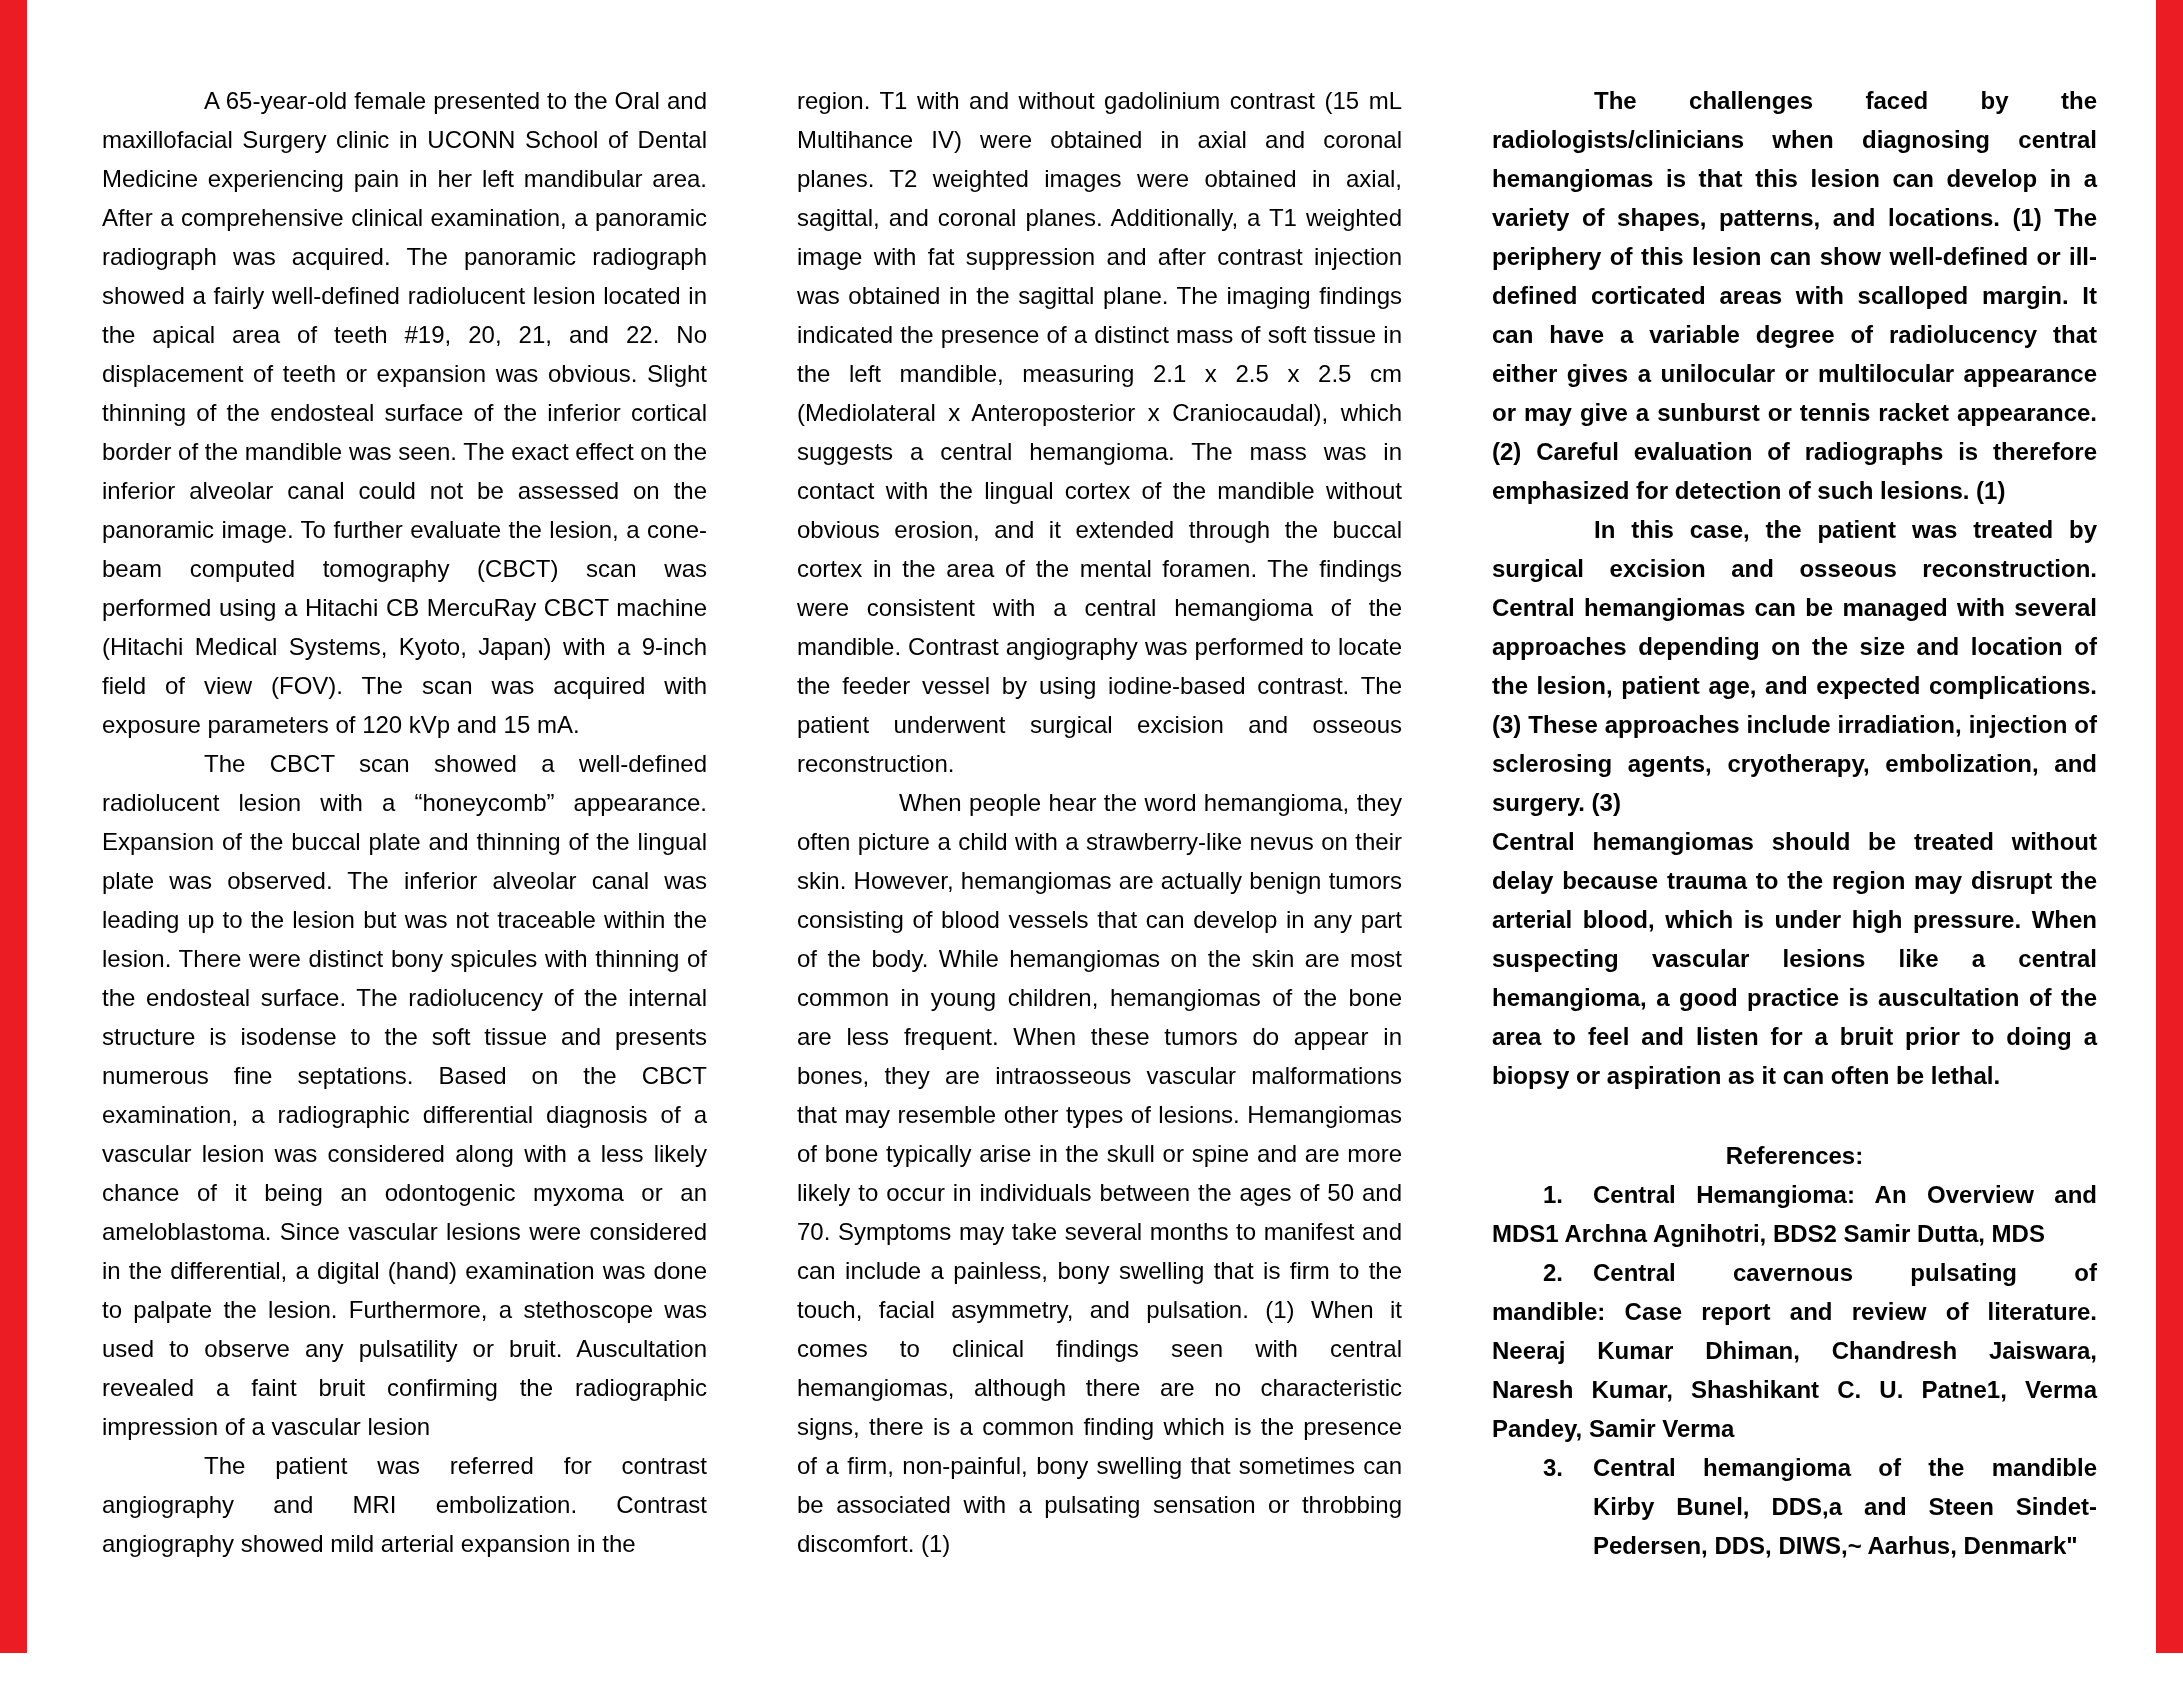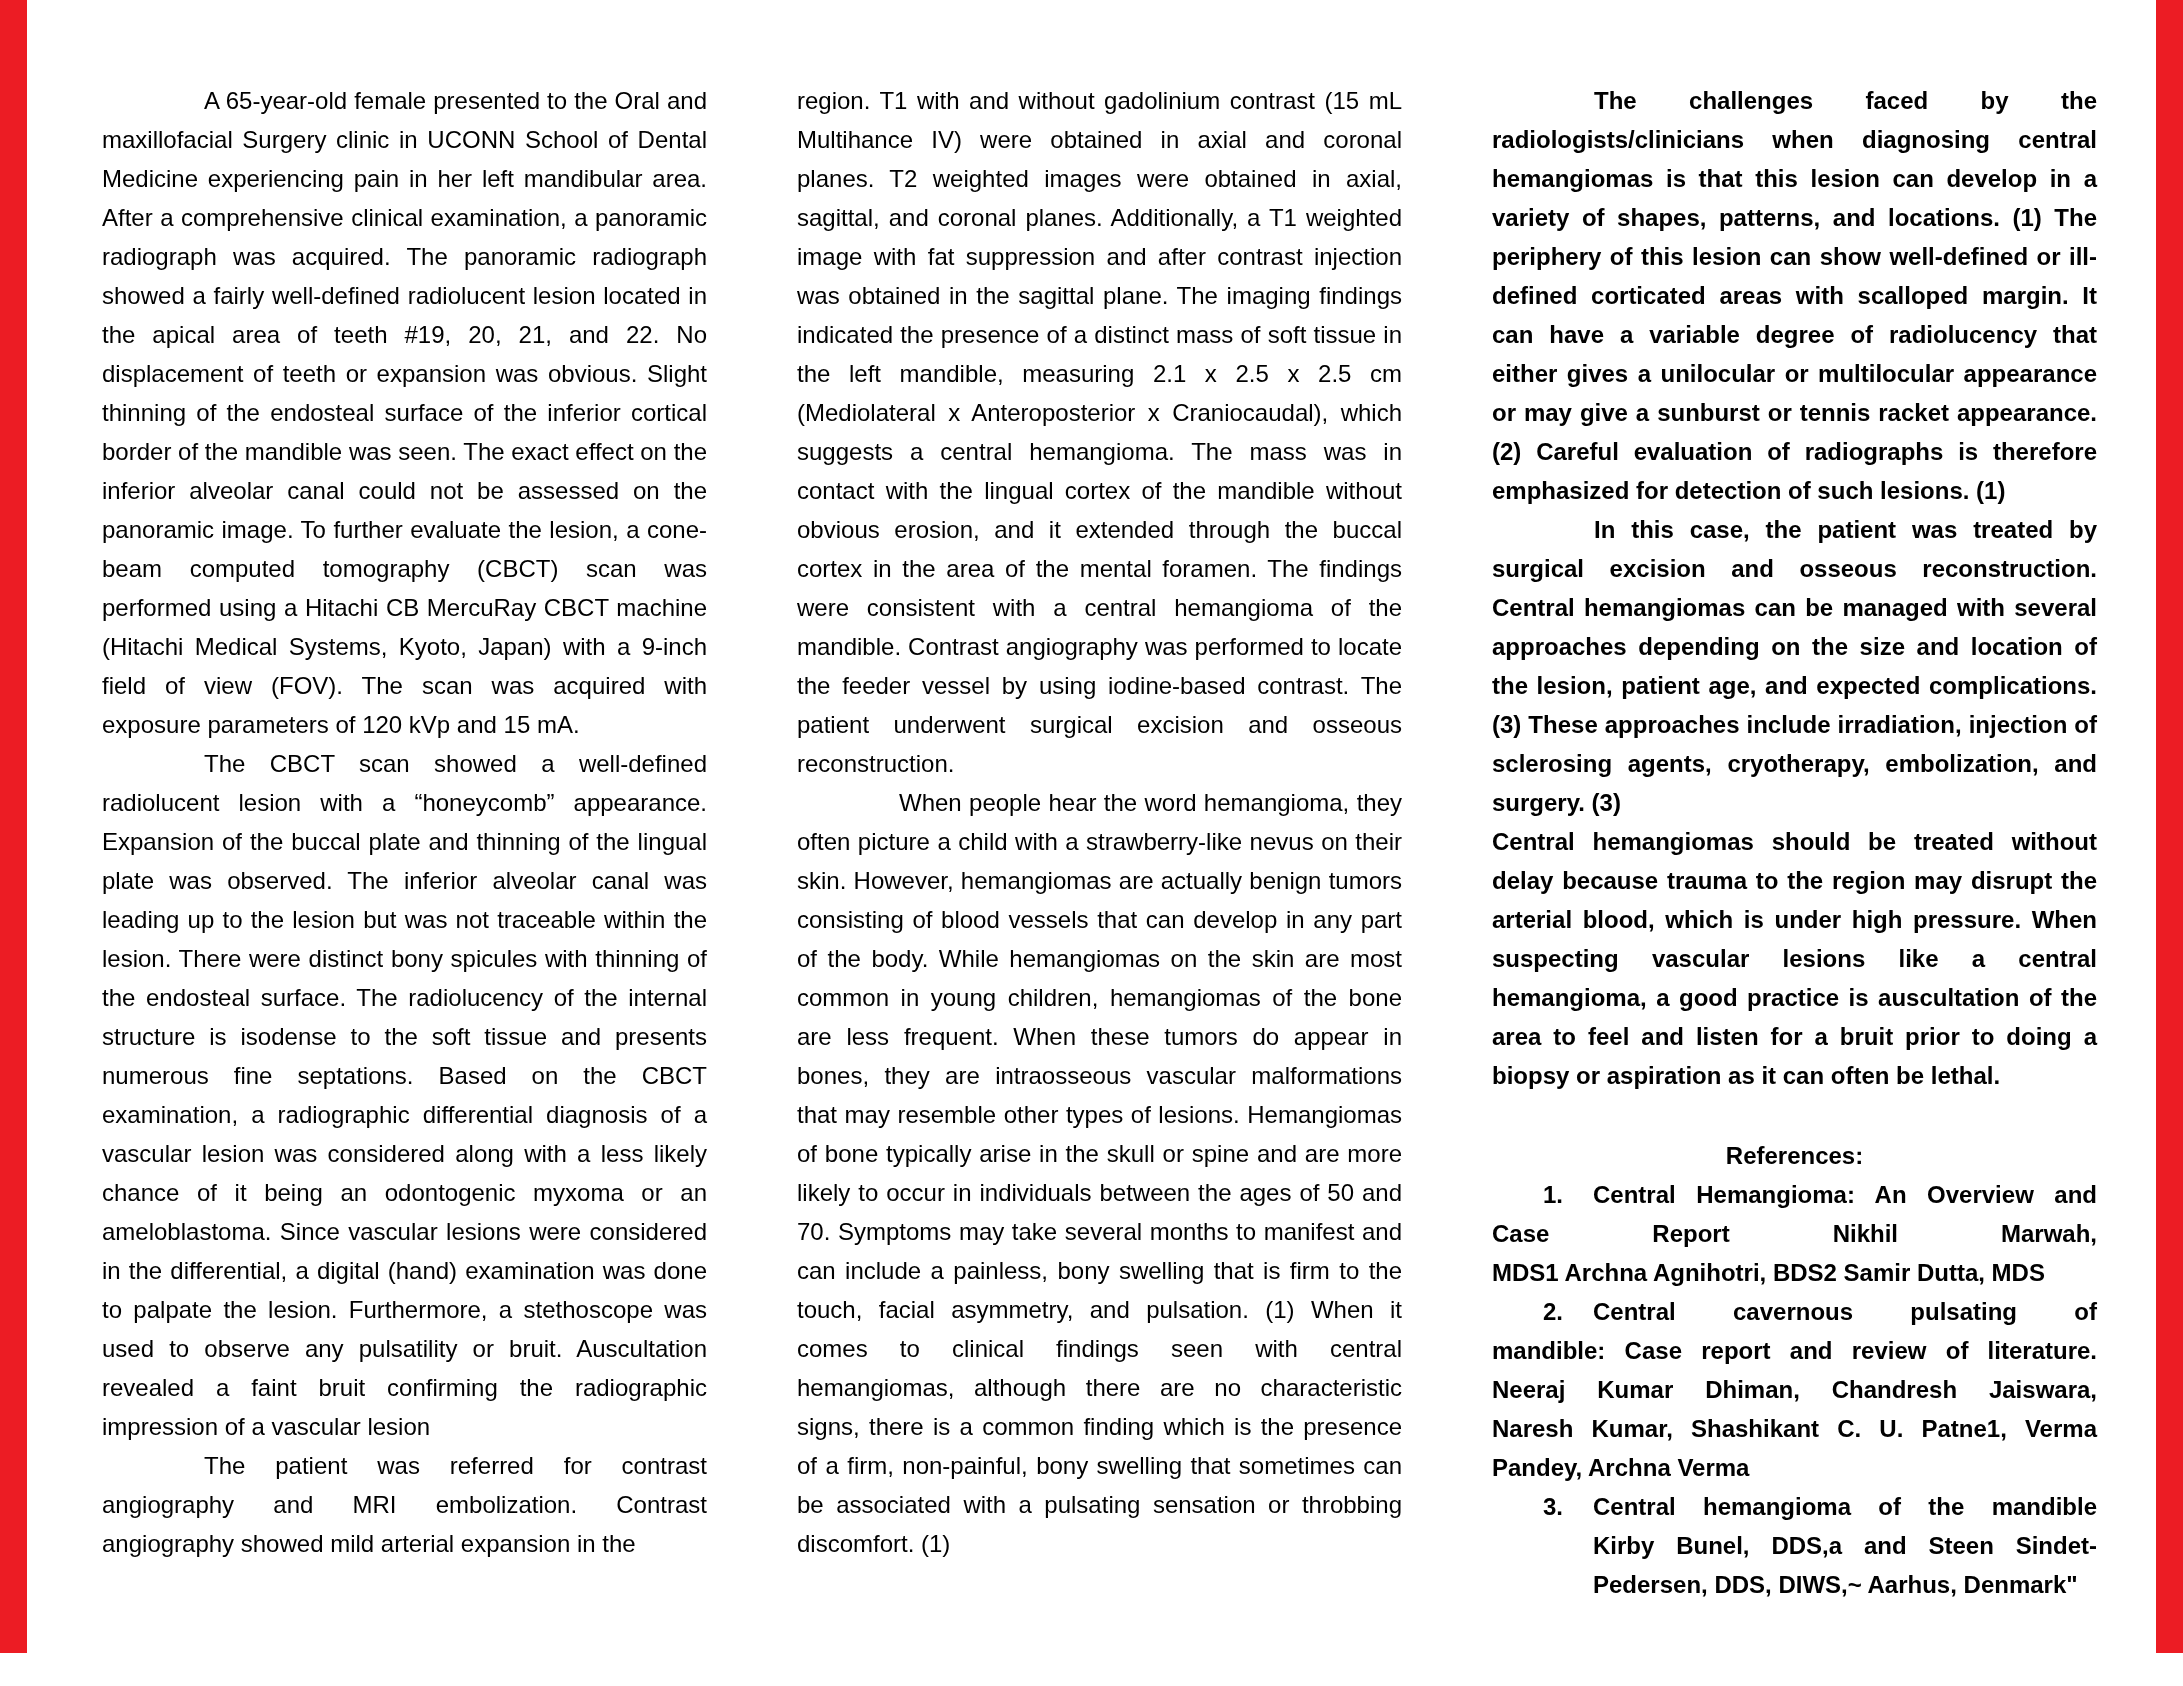--- a/index.html
+++ b/index.html
@@ -74,30 +74,29 @@
 <div class="col" id="col3">
   <p>The challenges faced by the radiologists/clinicians when diagnosing central hemangiomas is that this lesion can develop in a variety of shapes, patterns, and locations. (1) The periphery of this lesion can show well-defined or ill-defined corticated areas with scalloped margin. It can have a variable degree of radiolucency that either gives a unilocular or multilocular appearance or may give a sunburst or tennis racket appearance. (2) Careful evaluation of radiographs is therefore emphasized for detection of such lesions. (1)</p>
   <p>In this case, the patient was treated by surgical excision and osseous reconstruction. Central hemangiomas can be managed with several approaches depending on the size and location of the lesion, patient age, and expected complications. (3) These approaches include irradiation, injection of sclerosing agents, cryotherapy, embolization, and surgery. (3)</p>
   <p class="noindent">Central hemangiomas should be treated without delay because trauma to the region may disrupt the arterial blood, which is under high pressure. When suspecting vascular lesions like a central hemangioma, a good practice is auscultation of the area to feel and listen for a bruit prior to doing a biopsy or aspiration as it can often be lethal.</p>
 
   <div class="refs">
     <div class="ref-label">References:</div>
 
     <div class="ref">
       <div class="rline just"><span class="rnum">1.</span><span>Central Hemangioma: An Overview and</span></div>
-      <div class="rline just">Case Report Nikhil Marwah,</div>
       <div class="rline">MDS1 Archna Agnihotri, BDS2 Samir Dutta, MDS</div>
     </div>
 
     <div class="ref">
       <div class="rline just"><span class="rnum">2.</span><span>Central cavernous pulsating of</span></div>
       <div class="rline just">mandible: Case report and review of literature.</div>
       <div class="rline just">Neeraj Kumar Dhiman, Chandresh Jaiswara,</div>
       <div class="rline just">Naresh Kumar, Shashikant C. U. Patne1, Verma</div>
-      <div class="rline">Pandey, Archna Verma</div>
+      <div class="rline">Pandey, Samir Verma</div>
     </div>
 
     <div class="ref">
       <div class="rline just"><span class="rnum">3.</span><span>Central hemangioma of the mandible</span></div>
       <div class="rline just ind">Kirby Bunel, DDS,a and Steen Sindet-</div>
       <div class="rline ind">Pedersen, DDS, DIWS,~ Aarhus, Denmark"</div>
     </div>
   </div>
 </div>
 

